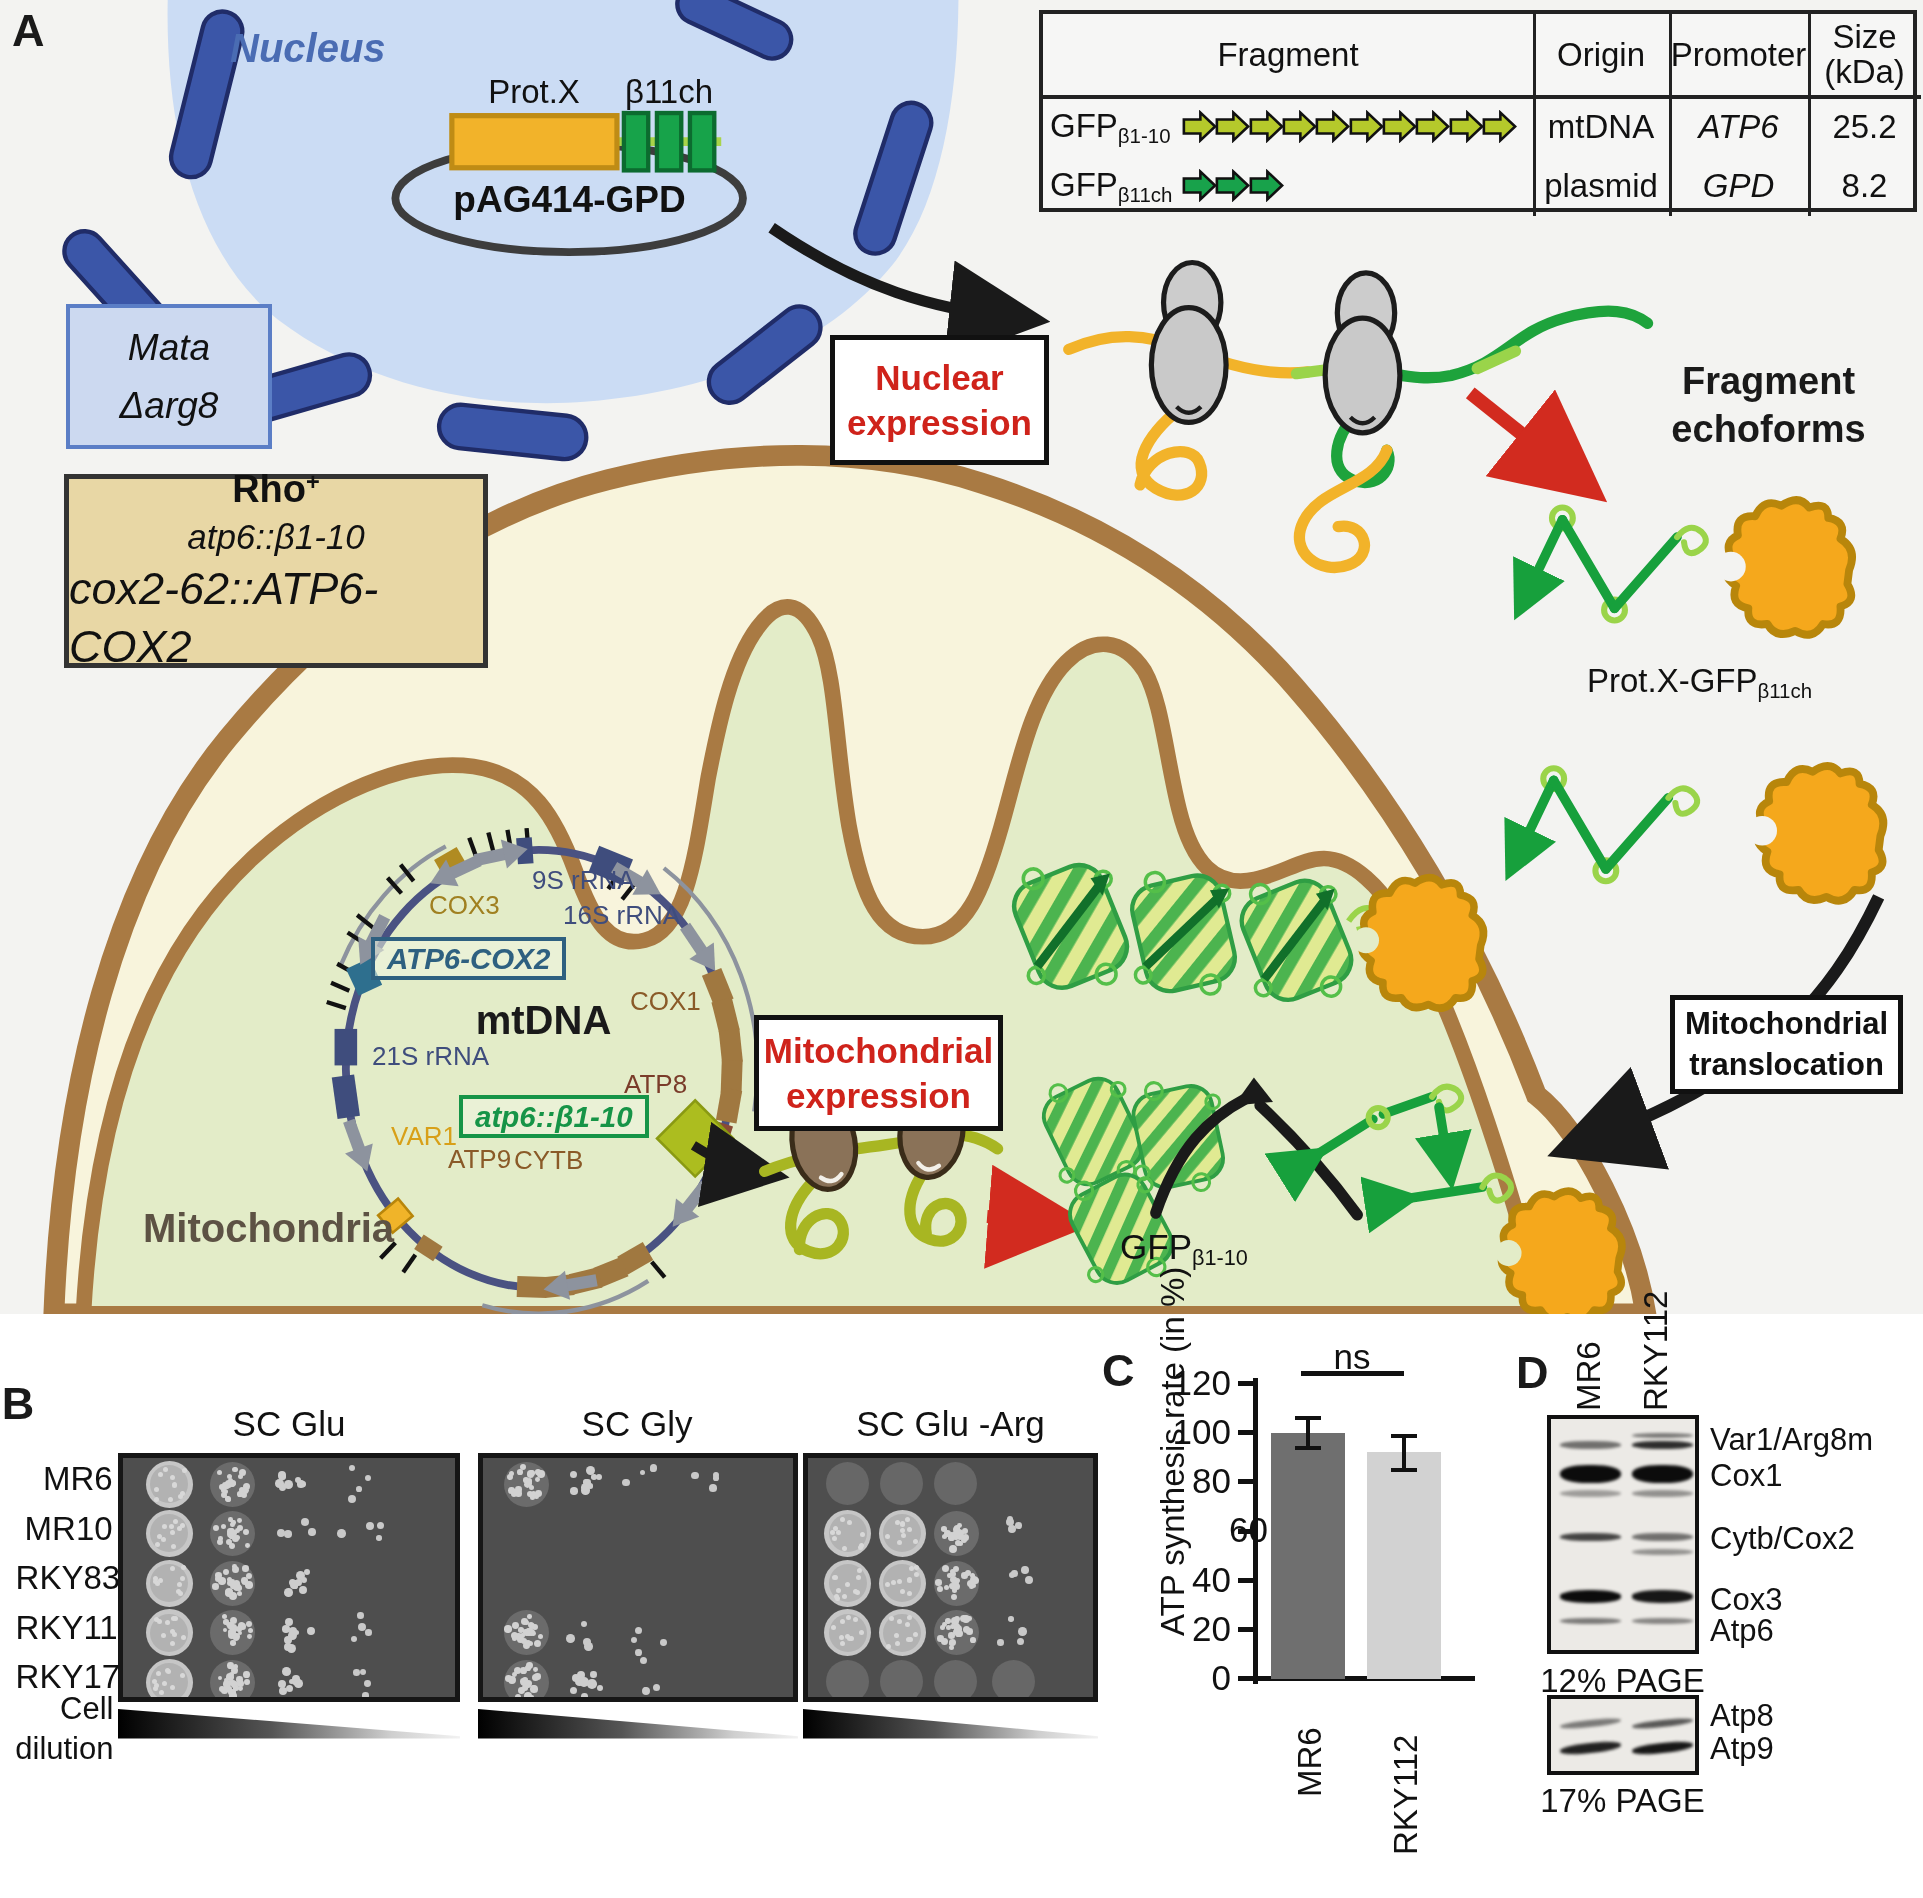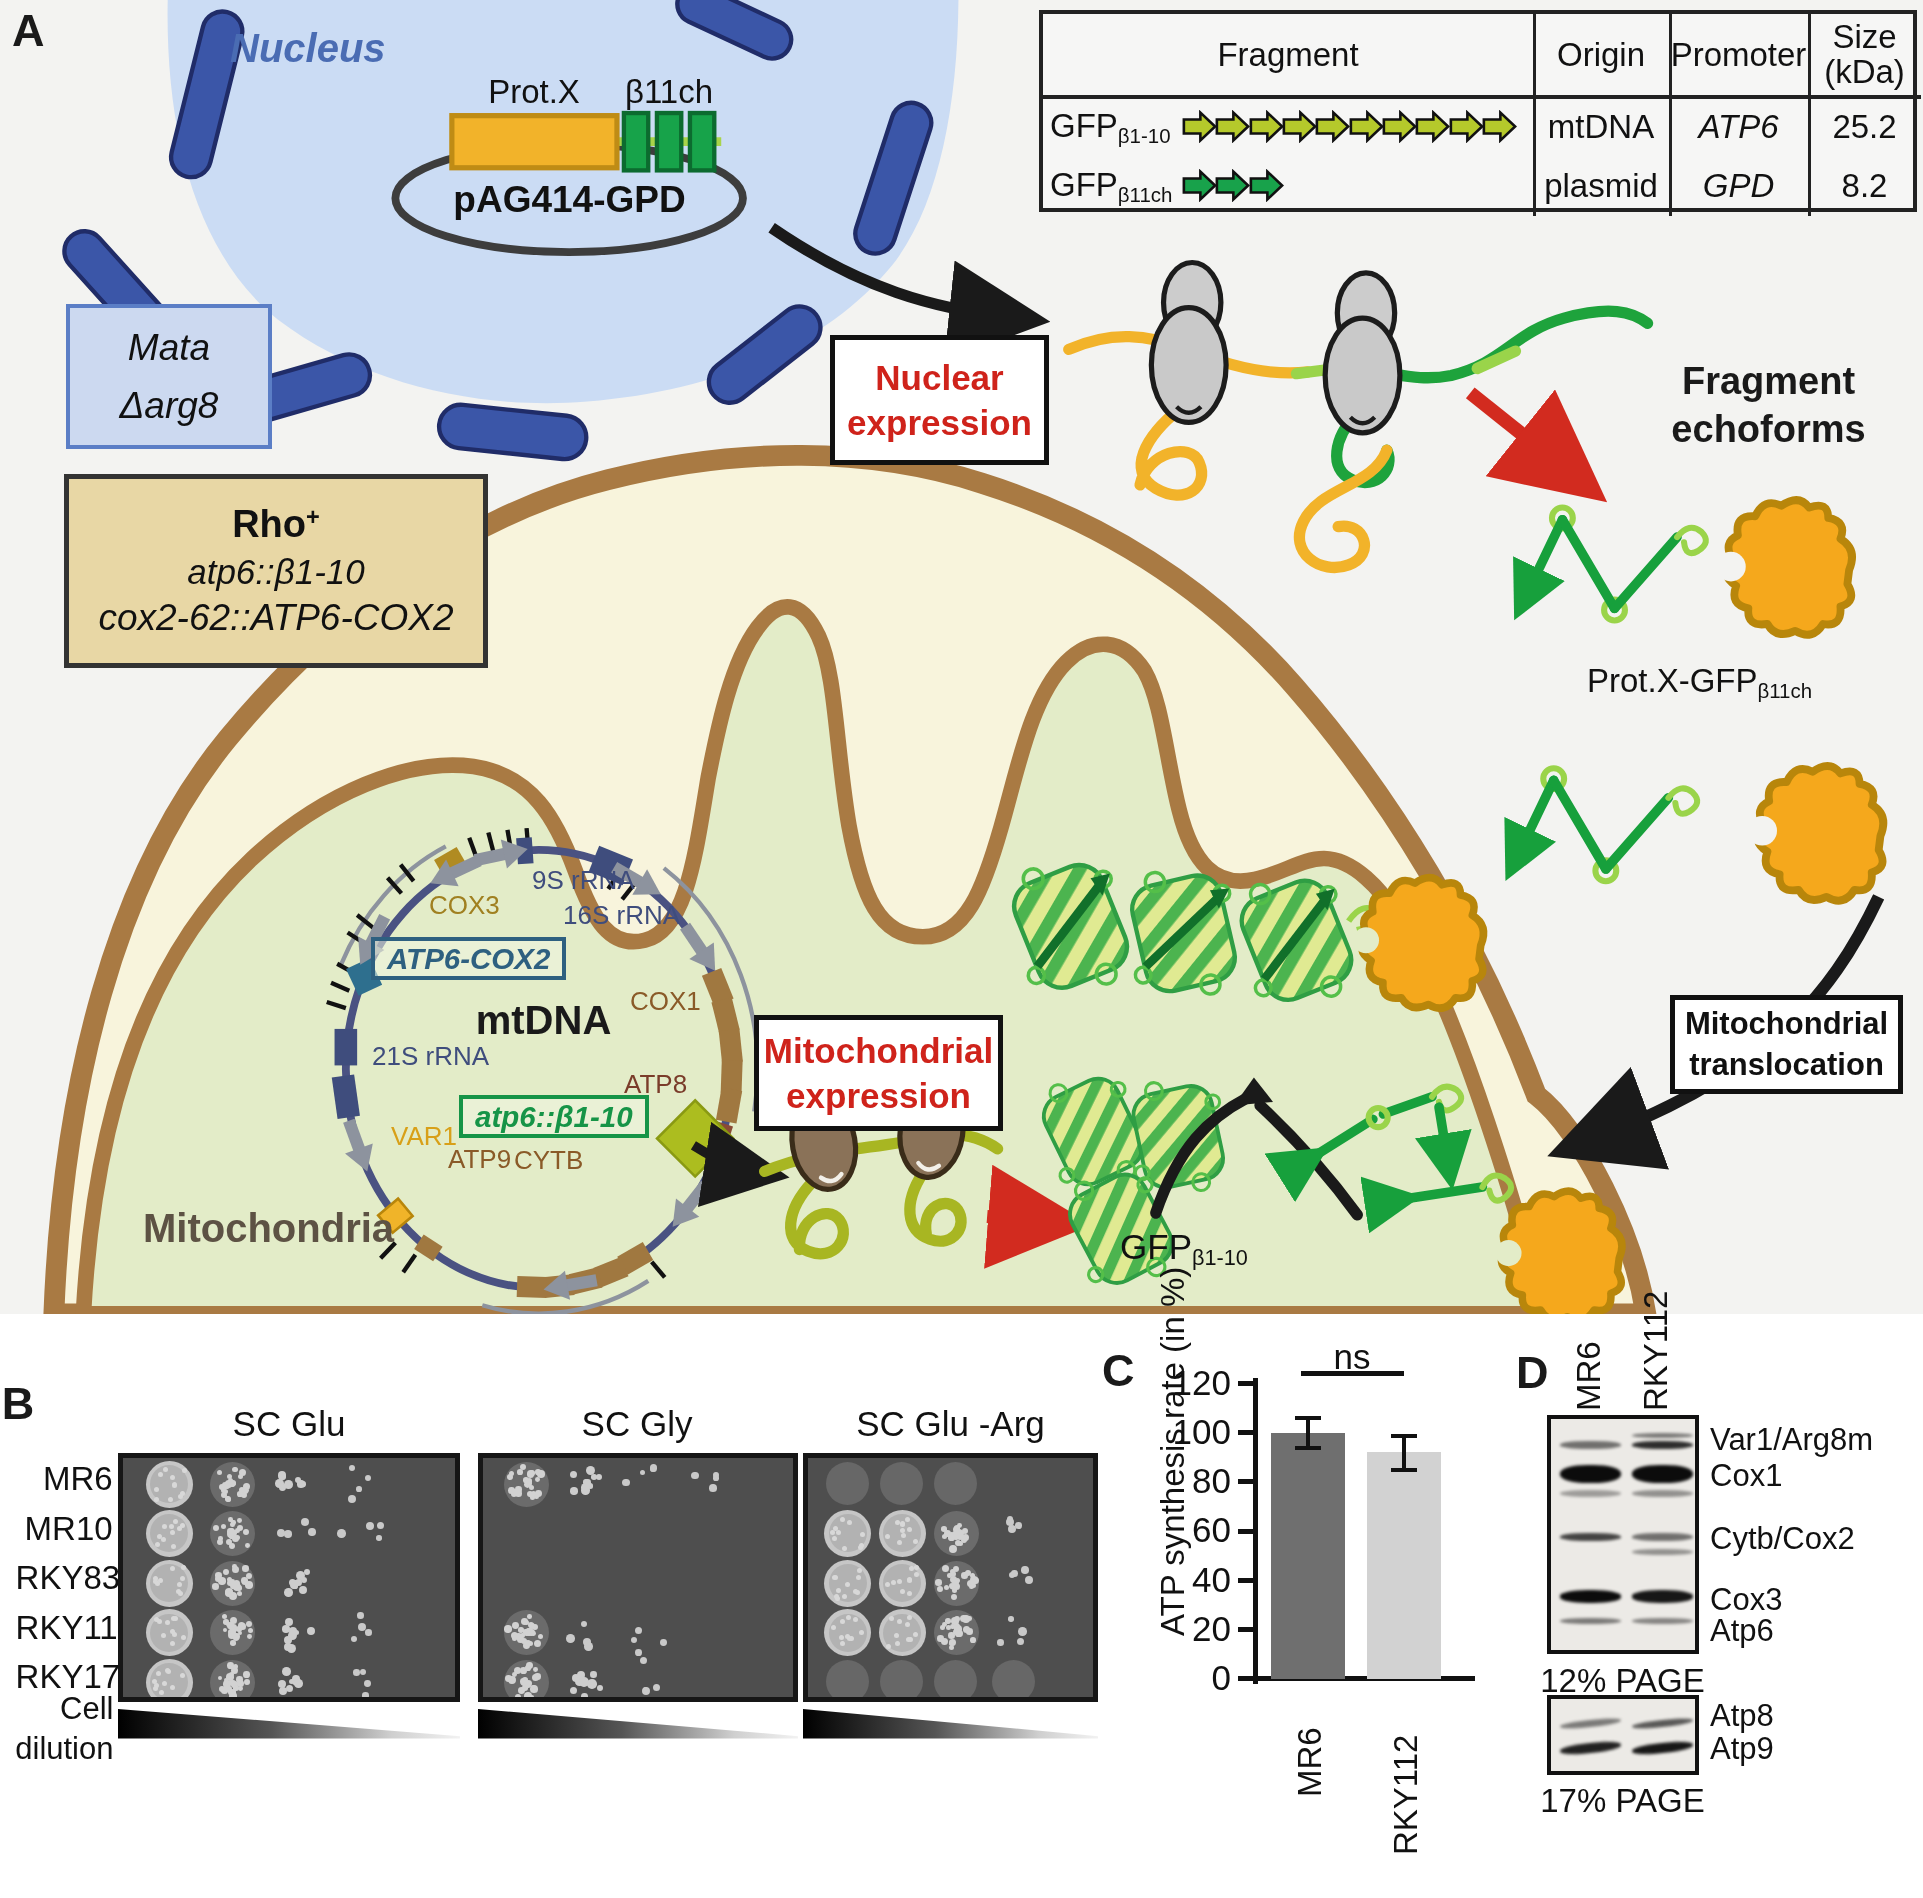--- a/index.html
+++ b/index.html
@@ -332,21 +332,21 @@
     <div class="cell" style="left:765px;top:140px;width:113px;height:63px;">8.2</div>
   </div>
 
   <div class="abs" style="left:66px;top:304px;width:198px;height:137px;background:#ccd9f0;border:4.3px solid #5b7ec6;display:flex;flex-direction:column;align-items:center;justify-content:center;font-size:37px;font-style:italic;color:#111;line-height:1.55;">
     <span>Mata</span>
       <span>Δarg8</span>
   </div>
   <div class="abs" style="left:64px;top:474px;width:414px;height:184px;background:#e8d7a5;border:5.2px solid #333;display:flex;flex-direction:column;align-items:center;justify-content:center;color:#111;line-height:1.3;">
     <span style="font-size:38px;font-weight:bold;"><span>Rho</span><span class="sup">+</span></span>
     <span class="it" style="font-size:35px;">atp6::β1-10</span>
-    <span class="it" style="font-size:37px;">cox2-62::ATP6-COX2</span>
+    <span class="it" style="font-size:45px;">cox2-62::ATP6-COX2</span>
   </div>
 
   <div class="abs wbox" style="left:830px;top:335px;width:219px;height:130px;">
     <span class="redtxt" style="font-size:35px;line-height:1.3;"><span>Nuclear</span><br><span>expression</span></span>
   </div>
   <div class="abs" style="left:1634px;top:358px;width:269px;text-align:center;font-size:38px;font-weight:bold;color:#1a1a1a;line-height:1.25;">
     <span>Fragment</span><br><span>echoforms</span>
   </div>
   <div class="abs" style="left:1556px;top:662px;width:287px;text-align:center;font-size:33px;color:#111;">
     <span>Prot.X-GFP</span><span class="sub">β11ch</span>
@@ -991,21 +991,21 @@
   <div class="abs caption" style="left:1540px;top:1662px;width:165px;">12% PAGE</div>
   <div class="abs caption" style="left:1540px;top:1782px;width:165px;">17% PAGE</div>
 
 <div class="abs" style="left: 1238px; top: 1676px; width: 17.4px; height: 5.2px; background: rgb(17, 17, 17);"></div>
     <div class="abs" style="left: 1156px; top: 1658px; width: 75px; text-align: right; font-size: 35px; color: rgb(17, 17, 17);">0</div>
     <div class="abs" style="left: 1238px; top: 1627px; width: 17.4px; height: 5.2px; background: rgb(17, 17, 17);"></div>
     <div class="abs" style="left: 1156px; top: 1609px; width: 75px; text-align: right; font-size: 35px; color: rgb(17, 17, 17);">20</div>
     <div class="abs" style="left: 1238px; top: 1578px; width: 17.4px; height: 5.2px; background: rgb(17, 17, 17);"></div>
     <div class="abs" style="left: 1156px; top: 1560px; width: 75px; text-align: right; font-size: 35px; color: rgb(17, 17, 17);">40</div>
     <div class="abs" style="left: 1238px; top: 1529px; width: 17.4px; height: 5.2px; background: rgb(17, 17, 17);"></div>
-    <div class="abs" style="left: 1156px; top: 1510px; width: 75px; text-align: right; font-size: 35px; color: rgb(17, 17, 17);">60</div>
+    <div class="abs" style="left: 1193px; top: 1510px; width: 75px; text-align: right; font-size: 35px; color: rgb(17, 17, 17);">60</div>
     <div class="abs" style="left: 1238px; top: 1479px; width: 17.4px; height: 5.2px; background: rgb(17, 17, 17);"></div>
     <div class="abs" style="left: 1156px; top: 1461px; width: 75px; text-align: right; font-size: 35px; color: rgb(17, 17, 17);">80</div>
     <div class="abs" style="left: 1238px; top: 1430px; width: 17.4px; height: 5.2px; background: rgb(17, 17, 17);"></div>
     <div class="abs" style="left: 1156px; top: 1412px; width: 75px; text-align: right; font-size: 35px; color: rgb(17, 17, 17);">100</div>
     <div class="abs" style="left: 1238px; top: 1381px; width: 17.4px; height: 5.2px; background: rgb(17, 17, 17);"></div>
     <div class="abs" style="left: 1156px; top: 1363px; width: 75px; text-align: right; font-size: 35px; color: rgb(17, 17, 17);">120</div>
     <div class="abs" style="left: 1271px; top: 1433px; width: 74px; height: 246px; background: rgb(111, 111, 111);"></div>
     <div class="abs" style="left: 1306px; top: 1418px; width: 4.3px; height: 29.5px; background: rgb(17, 17, 17);"></div>
     <div class="abs" style="left: 1295px; top: 1416px; width: 26px; height: 4.3px; background: rgb(17, 17, 17);"></div>
     <div class="abs" style="left: 1295px; top: 1446px; width: 26px; height: 4.3px; background: rgb(17, 17, 17);"></div>

